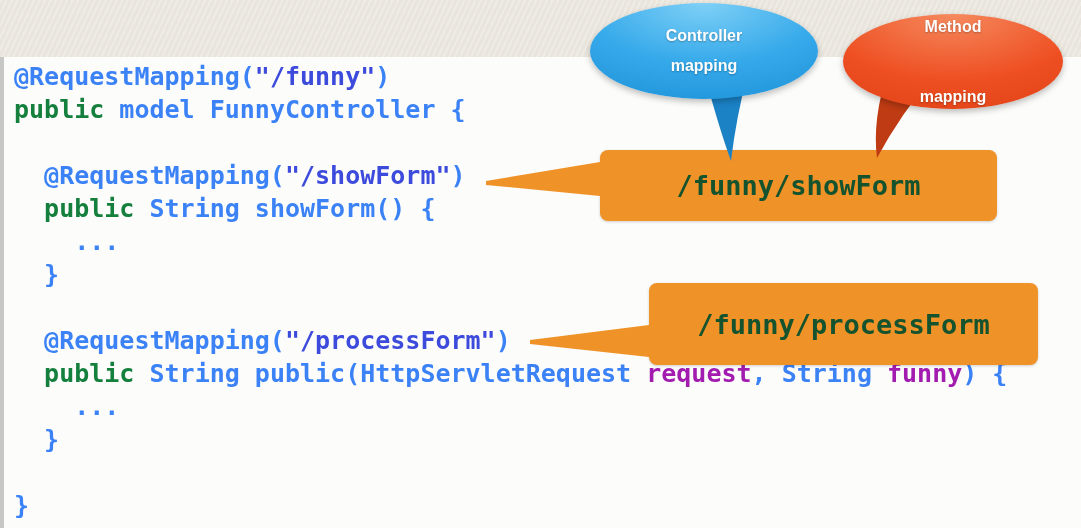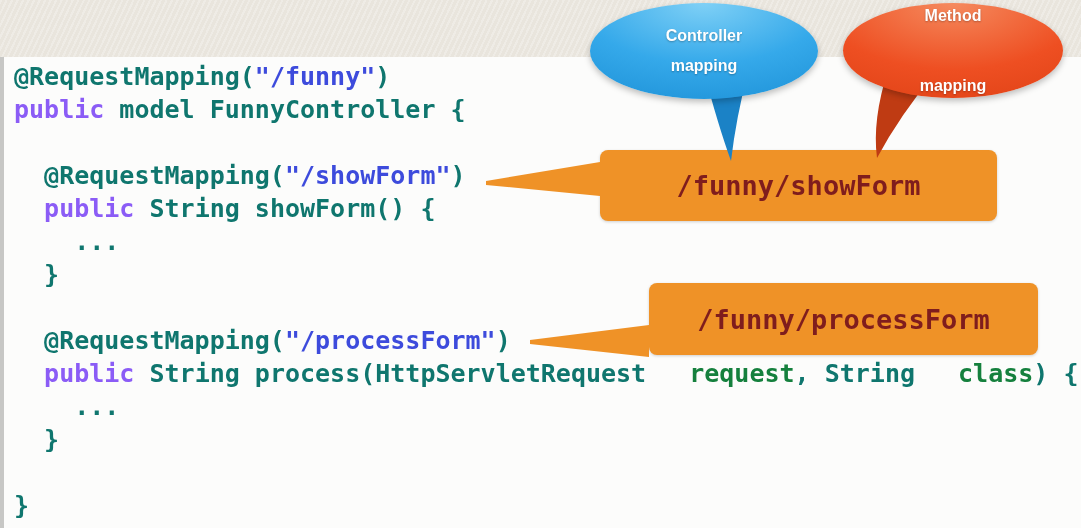--- a/index.html
+++ b/index.html
@@ -21,58 +21,58 @@
     border-left:4px solid #c7c7c5;
     box-sizing:border-box;
   }
   .code-block{
     position:absolute; left:14px; top:60px;
     font-family:"DejaVu Sans Mono", monospace;
     font-weight:bold; font-size:25px; line-height:33px;
     color:#1b1b1b;
   }
   .code-line{white-space:pre; height:33px;}
-  .tok-kw{color:#8b5cf6;}
+  .tok-kw{color:#15803d;}
   .tok-str{color:#3d4bdc;}
-  .tok-param{color:#15803d;margin-left:28px;}
-  .tok-plain{color:#0f766e;}
+  .tok-param{color:#a21caf;}
+  .tok-plain{color:#3b82f6;}
 
   .route-box{
     position:absolute;
     background:#ef9227;
     border-radius:8px;
     display:flex; align-items:center; justify-content:center;
-    color:#7f1d1d;
+    color:#14532d;
     font-family:"DejaVu Sans Mono", monospace;
     font-weight:bold; font-size:27px;
     box-shadow:0 1px 3px rgba(0,0,0,.18);
   }
   .route-box.show{ left:600px; top:150px; width:397px; height:71px; }
-  .route-box.process{ left:649px; top:283px; width:389px; height:72px; }
+  .route-box.process{ left:649px; top:283px; width:389px; height:82px; }
 
   .overlay{
     position:absolute; left:0; top:0; width:1081px; height:528px;
     pointer-events:none;
   }
 
   .bubble{
     position:absolute;
     border-radius:50%;
     display:flex; flex-direction:column; align-items:center; justify-content:center;
     color:#fff; font-weight:bold; font-size:16px; line-height:30px;
     text-shadow:0 1px 2px rgba(0,0,0,.28);
     box-shadow:0 3px 6px rgba(0,0,0,.25);
     text-align:right;
   }
   .bubble.blue{
     left:590px; top:3px; width:228px; height:96px;
     background:radial-gradient(120% 140% at 50% 0%, #7fd0f6 0%, #35a9ea 45%, #1387cf 100%);
   }
   .bubble.red{
-    left:843px; top:3px; width:220px; height:95px;
+    left:843px; top:14px; width:220px; height:95px;
     background:radial-gradient(120% 140% at 50% 0%, #f58a5e 0%, #ee4f22 50%, #d93c10 100%);
     gap:40px;
   }
 </style>
 </head>
 <body>
 
 <div class="stage">
 
   <div class="band"></div>
@@ -84,21 +84,21 @@
   <div class="code-block">
       <div class="code-line"><span class="tok-plain">@RequestMapping(</span><span class="tok-str">"/funny"</span><span class="tok-plain">)</span></div>
       <div class="code-line"><span class="tok-kw">public</span><span class="tok-plain"> model FunnyController {</span></div>
       <div class="code-line"> </div>
       <div class="code-line"><span class="tok-plain">  @RequestMapping(</span><span class="tok-str">"/showForm"</span><span class="tok-plain">)</span></div>
       <div class="code-line"><span class="tok-plain">  </span><span class="tok-kw">public</span><span class="tok-plain"> String showForm() {</span></div>
       <div class="code-line"><span class="tok-plain">    ...</span></div>
       <div class="code-line"><span class="tok-plain">  }</span></div>
       <div class="code-line"> </div>
       <div class="code-line"><span class="tok-plain">  @RequestMapping(</span><span class="tok-str">"/processForm"</span><span class="tok-plain">)</span></div>
-      <div class="code-line"><span class="tok-plain">  </span><span class="tok-kw">public</span><span class="tok-plain"> String process(HttpServletRequest </span><span class="tok-param">request</span><span class="tok-plain">, String </span><span class="tok-param">class</span><span class="tok-plain">) {</span></div>
+      <div class="code-line"><span class="tok-plain">  </span><span class="tok-kw">public</span><span class="tok-plain"> String public(HttpServletRequest </span><span class="tok-param">request</span><span class="tok-plain">, String </span><span class="tok-param">funny</span><span class="tok-plain">) {</span></div>
       <div class="code-line"><span class="tok-plain">    ...</span></div>
       <div class="code-line"><span class="tok-plain">  }</span></div>
       <div class="code-line"> </div>
       <div class="code-line"><span class="tok-plain">}</span></div>
     </div>
 
   <div class="route-box show">
     <span>/funny/showForm</span>
   </div>
 

